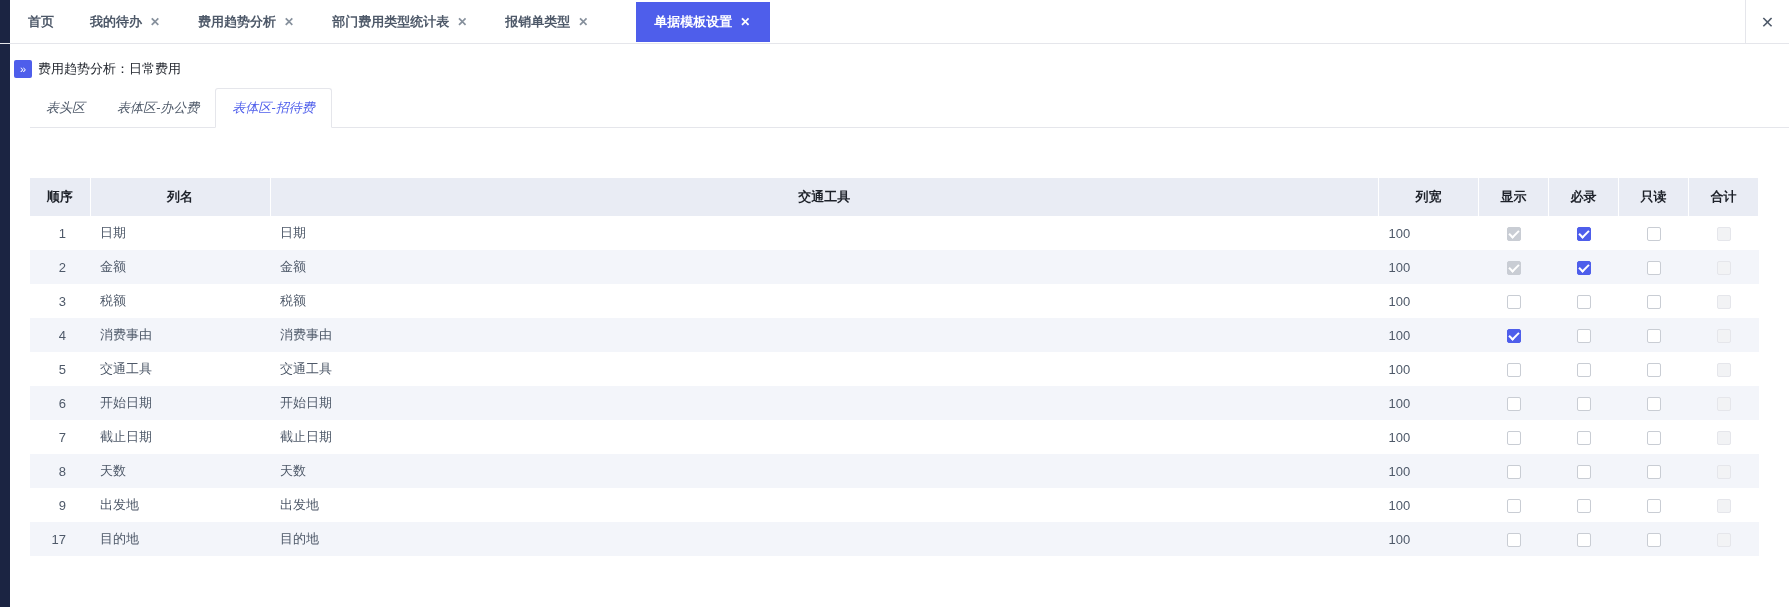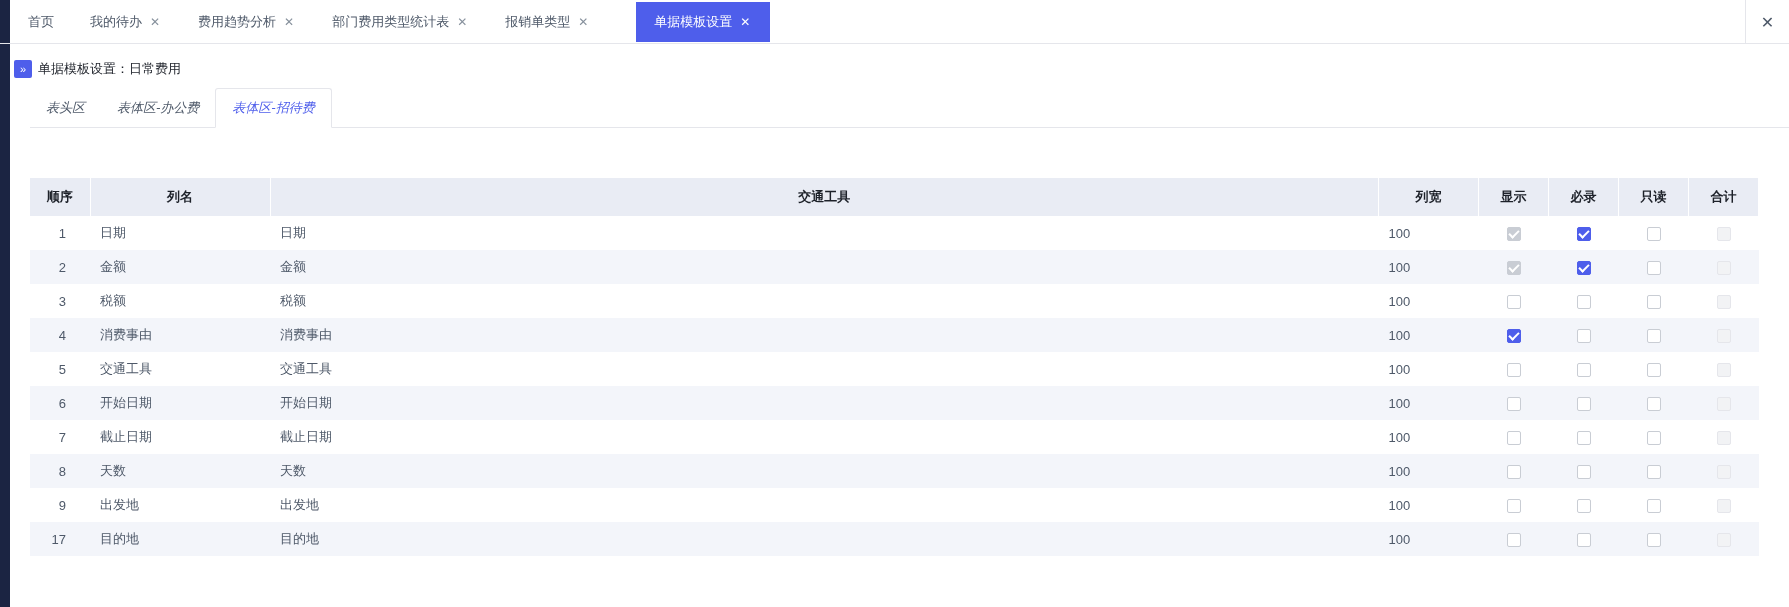--- a/index.html
+++ b/index.html
@@ -28,20 +28,21 @@
   }
   .toptab {
     display: flex;
     align-items: center;
     height: 40px;
     padding: 12px 18px;
     color: #4e5969;
     gap: 6px;
     cursor: pointer;
     white-space: nowrap;
+    font-weight: bold;
   }
   .toptab .close {
     font-size: 12px;
     color: #86909c;
     padding: 0 2px;
   }
   .toptab.active {
     background: #4e5eeb;
     color: #fff;
     margin-left: 28px;
@@ -201,21 +202,21 @@
     <div class="toptab active">
       <span>单据模板设置</span>
       <span class="close">✕</span>
     </div>
     <div class="toptabs-close-all">✕</div>
 </div>
 
 <div class="setting-bar">
   <span class="expand-btn">»</span>
   <span class="setting-text">
-    <span>单据模板设置：</span><span>日常费用</span>
+    <span>费用趋势分析：</span><span>日常费用</span>
   </span>
 </div>
 
 <div class="subtabs" id="subtabs">
     <div class="subtab">表头区</div>
     <div class="subtab">表体区-办公费</div>
     <div class="subtab active">表体区-招待费</div>
   </div>
 
 <div class="table-wrap">

